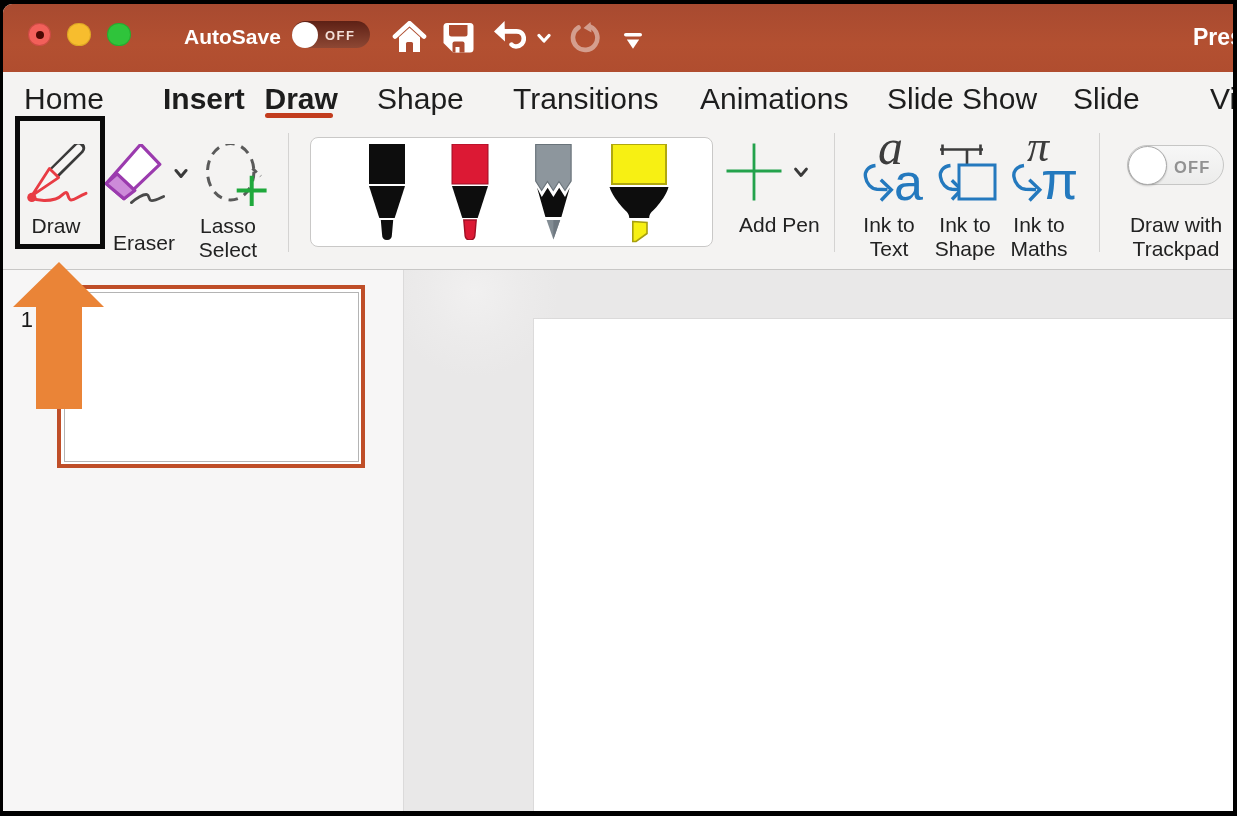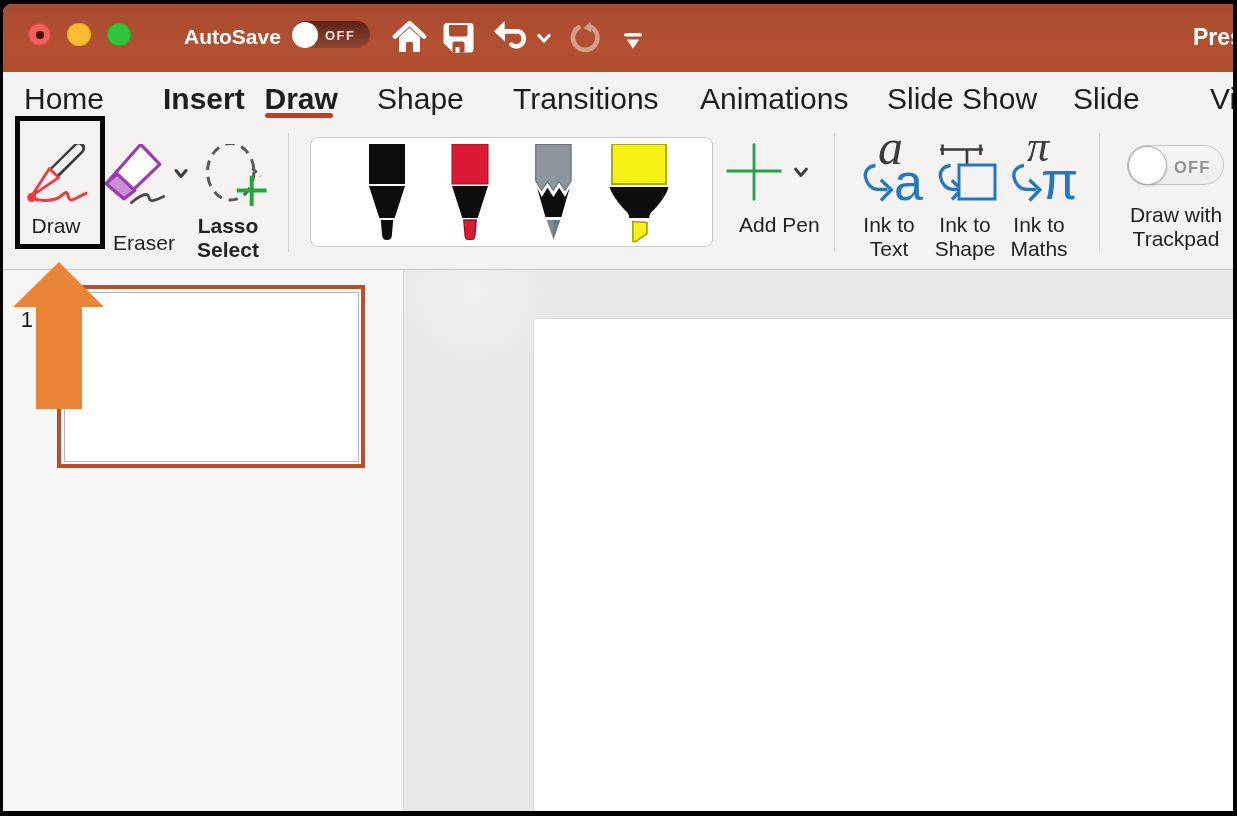--- a/index.html
+++ b/index.html
@@ -189,34 +189,34 @@
     <rect x="23" y="28" width="36" height="34" fill="#F4F3F2" stroke="#2479BE" stroke-width="3"></rect>
   </svg>
   <svg class="abs" style="left:1008px; top:133px;" width="70" height="70" viewBox="0 0 70 70">
     <text x="16" y="24" font-family="Liberation Serif" font-style="italic" font-size="44" fill="#3C3C3C">π</text>
     <path d="M13 28.5 C 5 29.5, 2 35, 3 40 C 4 46.5, 8.5 51.8, 14.5 52.3 L 25 52.6" fill="none" stroke="#2479BE" stroke-width="3.4"></path>
     <path d="M18.3 42.8 L 28.8 52.8 L 18.5 63.5" fill="none" stroke="#2479BE" stroke-width="3.4"></path>
     <text x="30" y="62" font-family="Liberation Sans" font-size="54" fill="#2479BE">π</text>
   </svg>
   <div class="rlabel" style="left:13px; top:210px; width:80px;">Draw</div>
   <div class="rlabel" style="left:101px; top:227px; width:80px;">Eraser</div>
-  <div class="rlabel" style="left:185px; top:210px; width:80px;font-weight:bold;">Lasso<br>Select</div>
+  <div class="rlabel" style="left:185px; top:210px; width:80px;">Lasso<br>Select</div>
   <div class="vsep" style="left:285px;"></div>
   <div id="gallery"></div>
   <div class="rlabel" style="left:736px; top:209px; width:80px;">Add Pen</div>
   <div class="rlabel" style="left:846px; top:209px; width:80px;">Ink to<br>Text</div>
   <div class="rlabel" style="left:922px; top:209px; width:80px;">Ink to<br>Shape</div>
   <div class="rlabel" style="left:996px; top:209px; width:80px;">Ink to<br>Maths</div>
   <div class="vsep" style="left:831px;"></div>
   <div class="vsep" style="left:1096px;"></div>
   <div id="rtoggle">
       <div class="knob"></div>
       <div class="off">OFF</div>
     </div>
-  <div class="rlabel" style="left:1123px; top:199px; width:100px;">Draw with<br>Trackpad</div>
+  <div class="rlabel" style="left:1123px; top:209px; width:100px;">Draw with<br>Trackpad</div>
   <div id="ribbonline"></div>
 
   <div id="content">
     <div id="panel">
       <div id="slidenum">1</div>
       <div id="thumb">
           <div id="thumbinner"></div>
         </div>
     </div>
     <div id="pdivider"></div>

